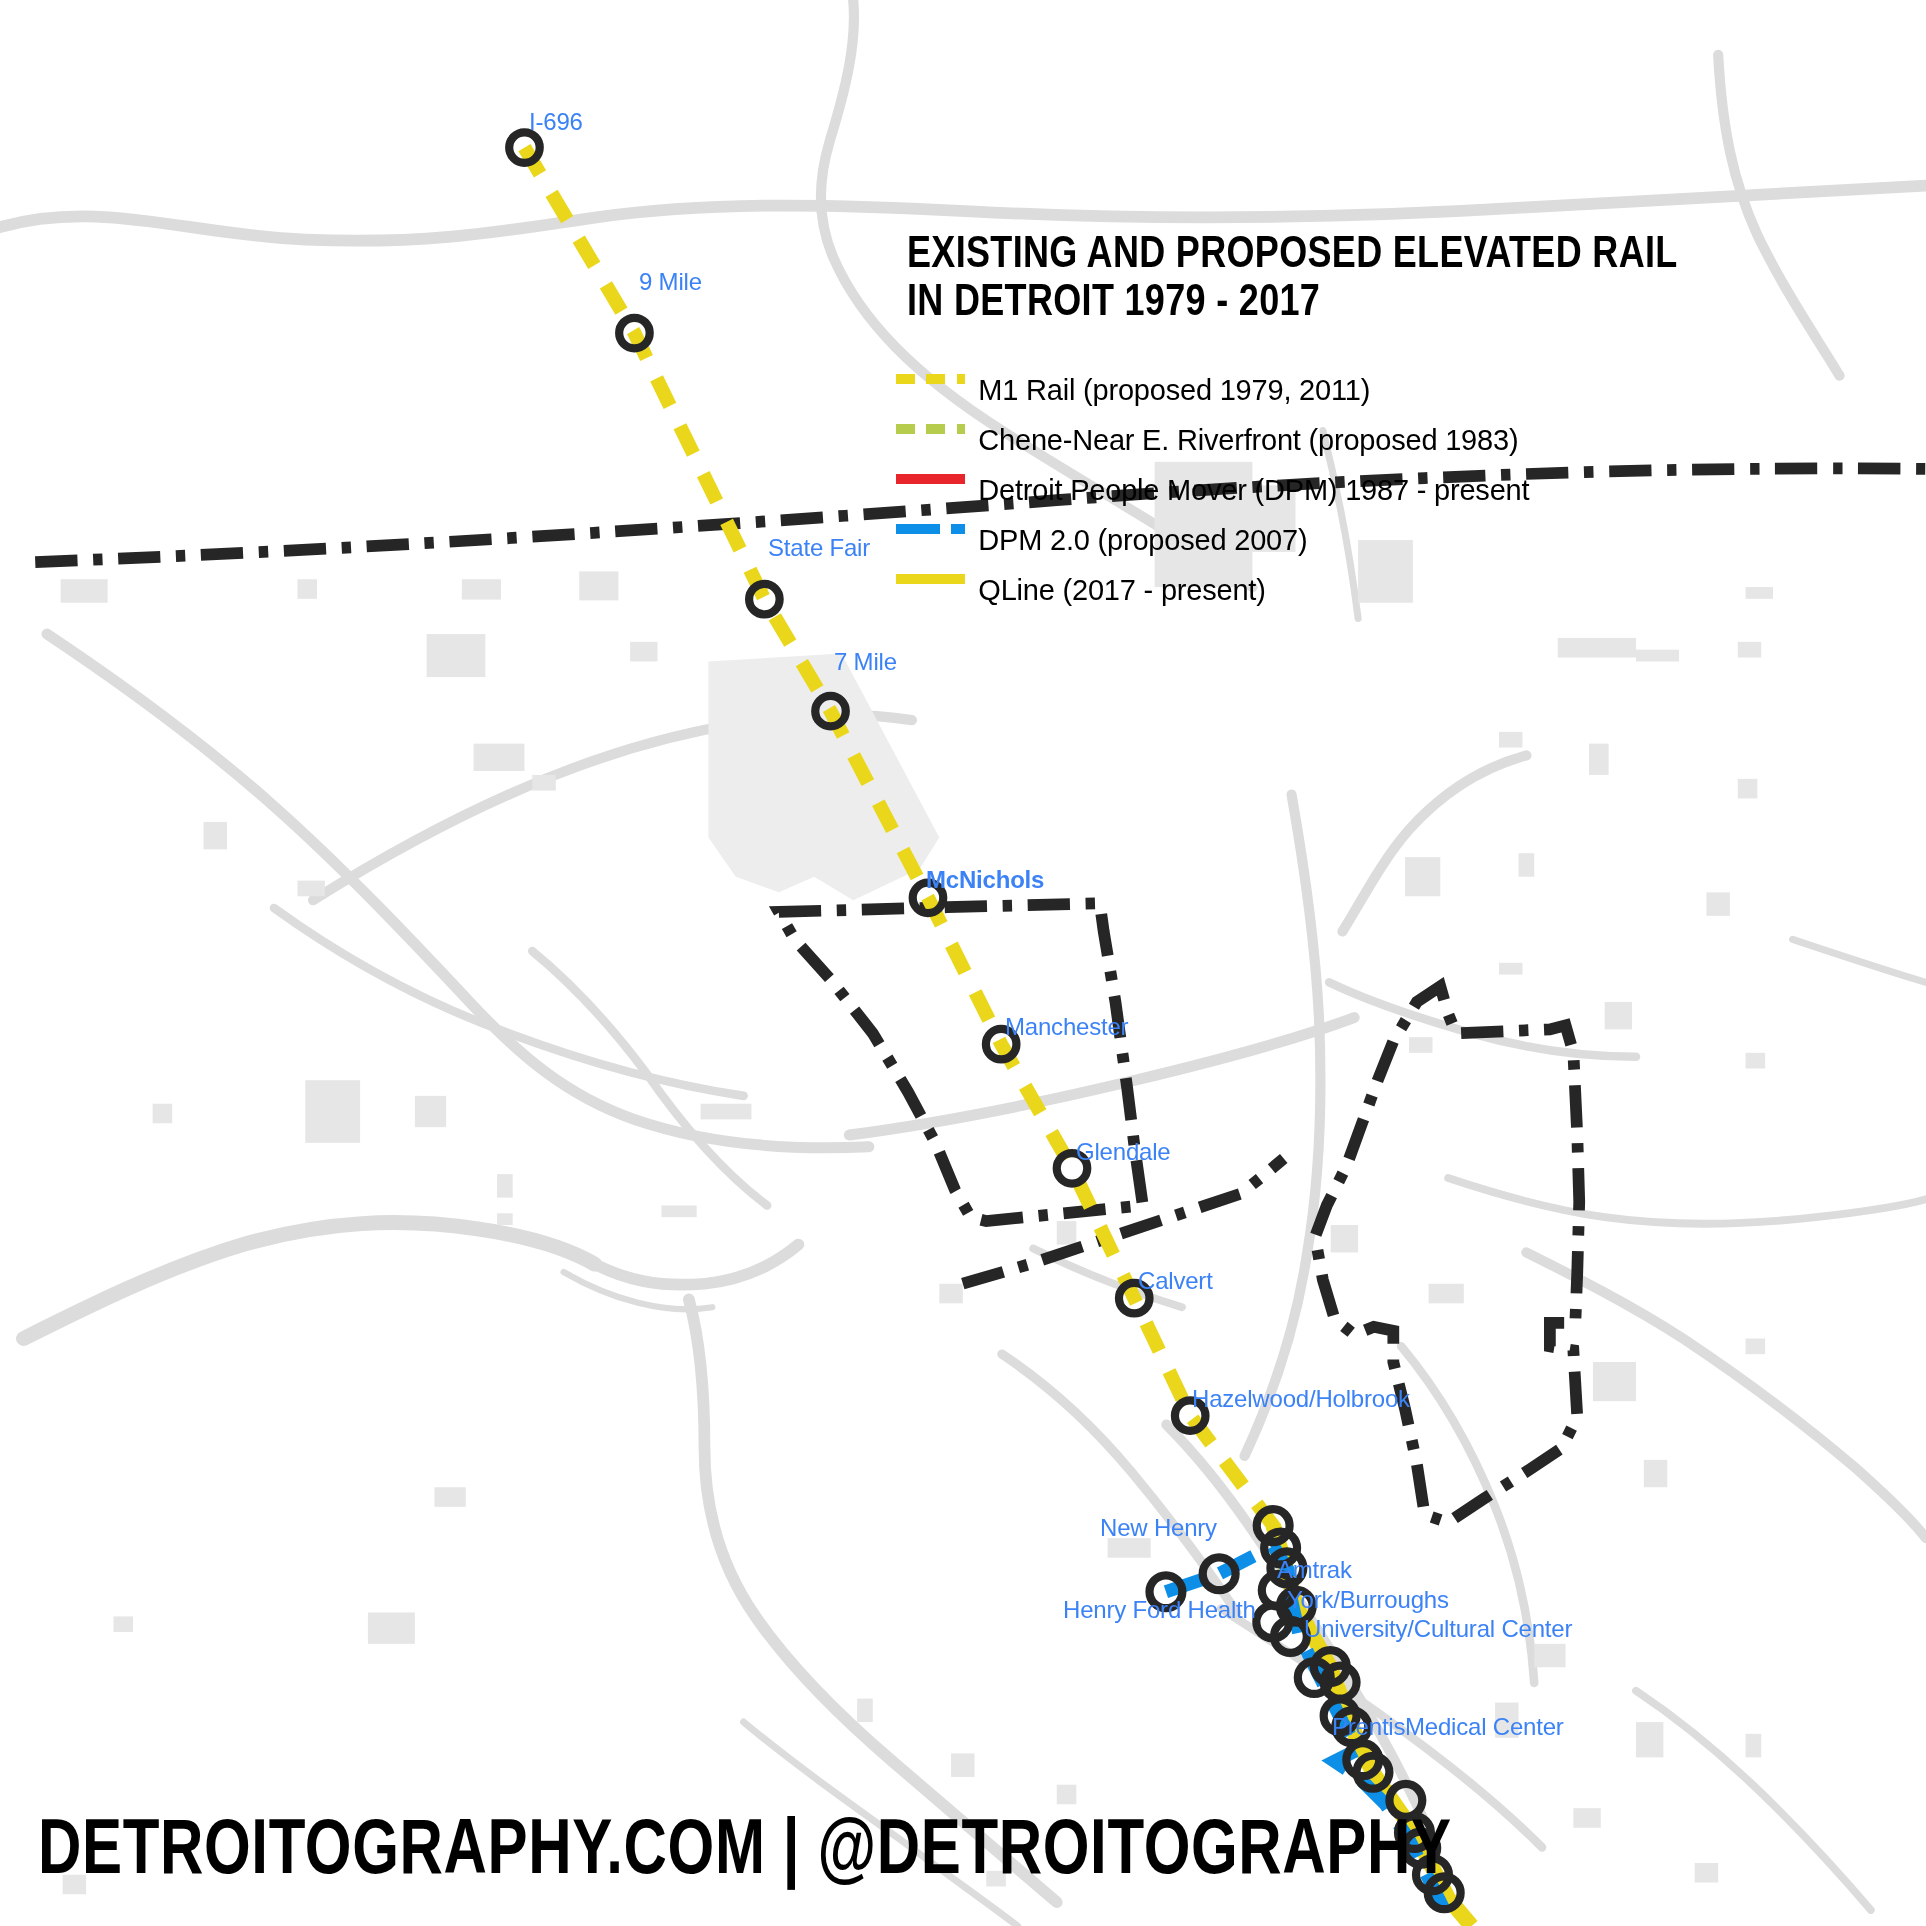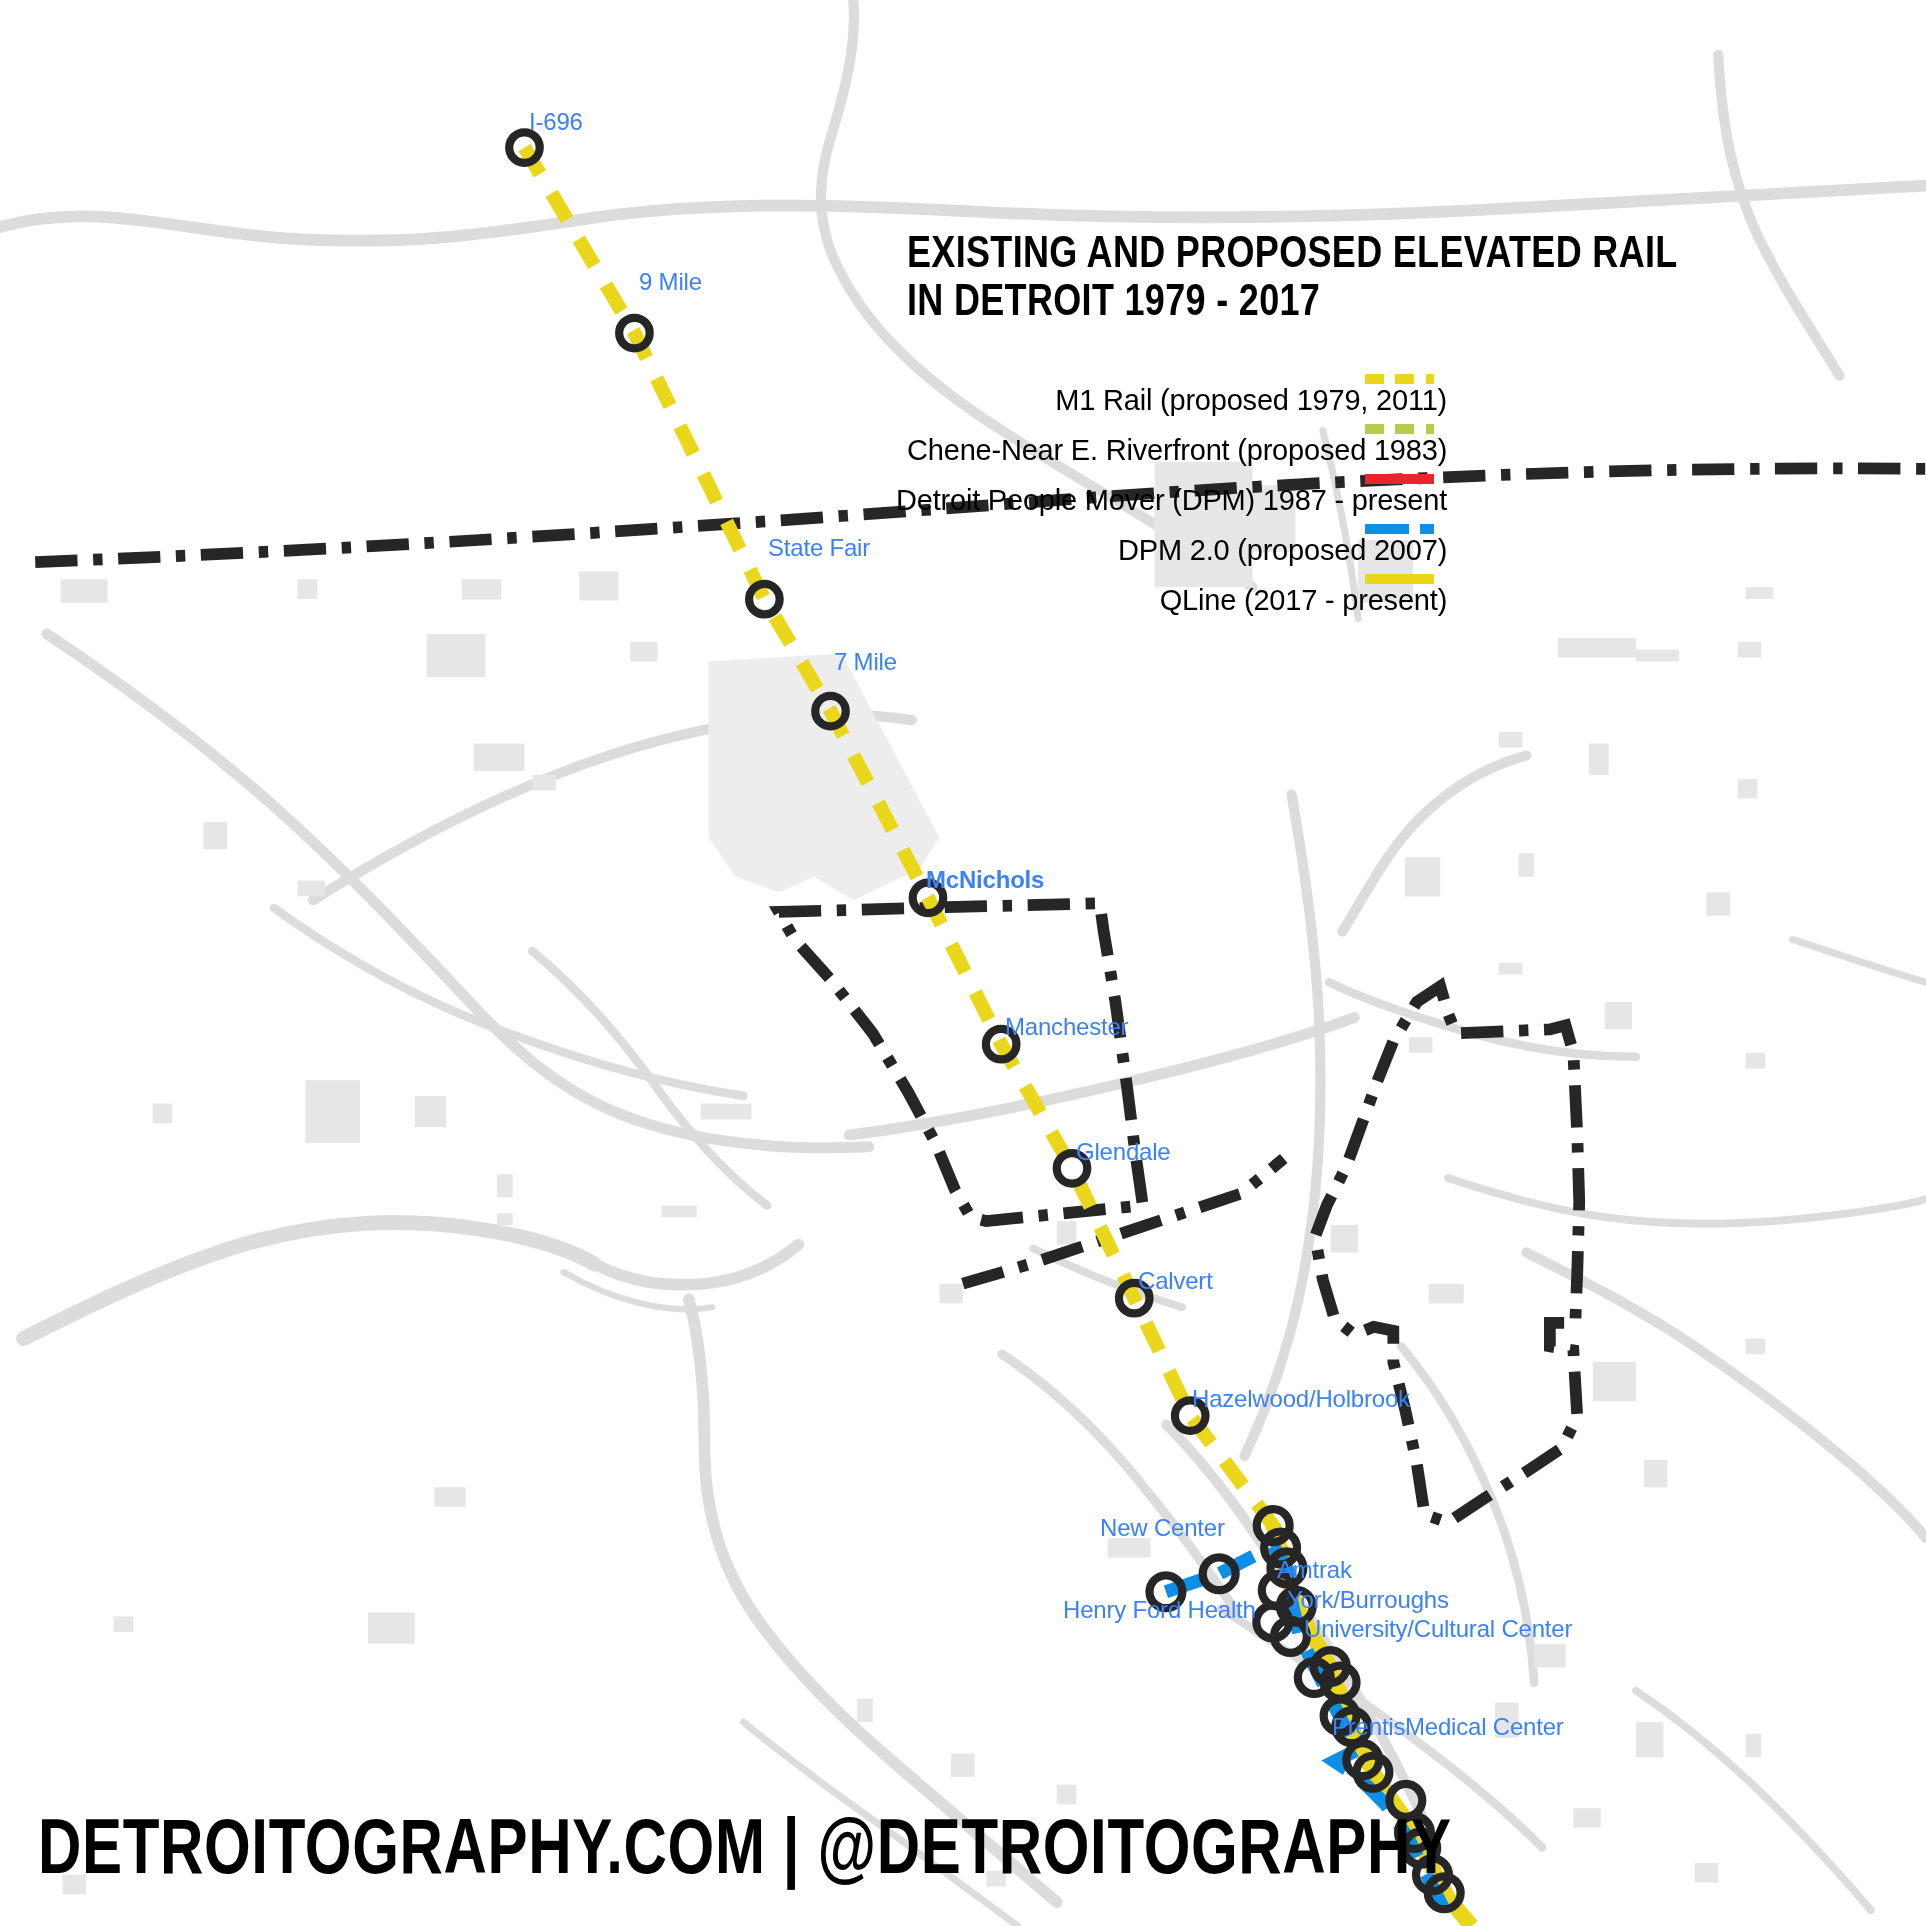--- a/index.html
+++ b/index.html
@@ -59,22 +59,21 @@
   
   #legend {
     position: absolute;
     left: 896px;
     top: 374px;
   }
   .legend-row {
     position: relative;
     height: 50px;
     display: flex;
-    align-items: flex-end;
-    flex-direction: column;
+    align-items: flex-start;
   }
   .legend-swatch {
     position: relative;
     width: 69px;
     height: 10.2px;
     flex: 0 0 auto;
     margin-right: 13.3px;
   }
   .legend-swatch.dashed {
     background-image: linear-gradient(to right,
@@ -266,21 +265,21 @@
   <div>
     <div class="label" style="left:529px; top:110px;">I-696</div>
     <div class="label" style="left:639px; top:270px;">9 Mile</div>
     <div class="label" style="left:768px; top:536px;">State Fair</div>
     <div class="label" style="left:834px; top:650px;">7 Mile</div>
     <div class="label" style="left:926px; top:868px;font-weight:bold;">McNichols</div>
     <div class="label" style="left:1005px; top:1015px;">Manchester</div>
     <div class="label" style="left:1076px; top:1140px;">Glendale</div>
     <div class="label" style="left:1138px; top:1269px;text-align:right;">Calvert</div>
     <div class="label" style="left:1192px; top:1387px;">Hazelwood/Holbrook</div>
-    <div class="label" style="left:1100px; top:1516px;">New Center</div>
+    <div class="label" style="left:1100px; top:1516px;">New Henry</div>
     <div class="label" style="left:1277px; top:1558px;">Amtrak</div>
     <div class="label" style="left:1063px; top:1598px;">Henry Ford Health</div>
     <div class="label" style="left:1287px; top:1588px;">York/Burroughs</div>
     <div class="label" style="left:1304px; top:1617px;">University/Cultural Center</div>
     <div class="label" style="left:1332px; top:1715px;">Prentis</div>
     <div class="label" style="left:1405px; top:1715px;">Medical Center</div>
   </div>
 
   <div id="title-block">
     <div class="title-line">EXISTING AND PROPOSED ELEVATED RAIL</div>

